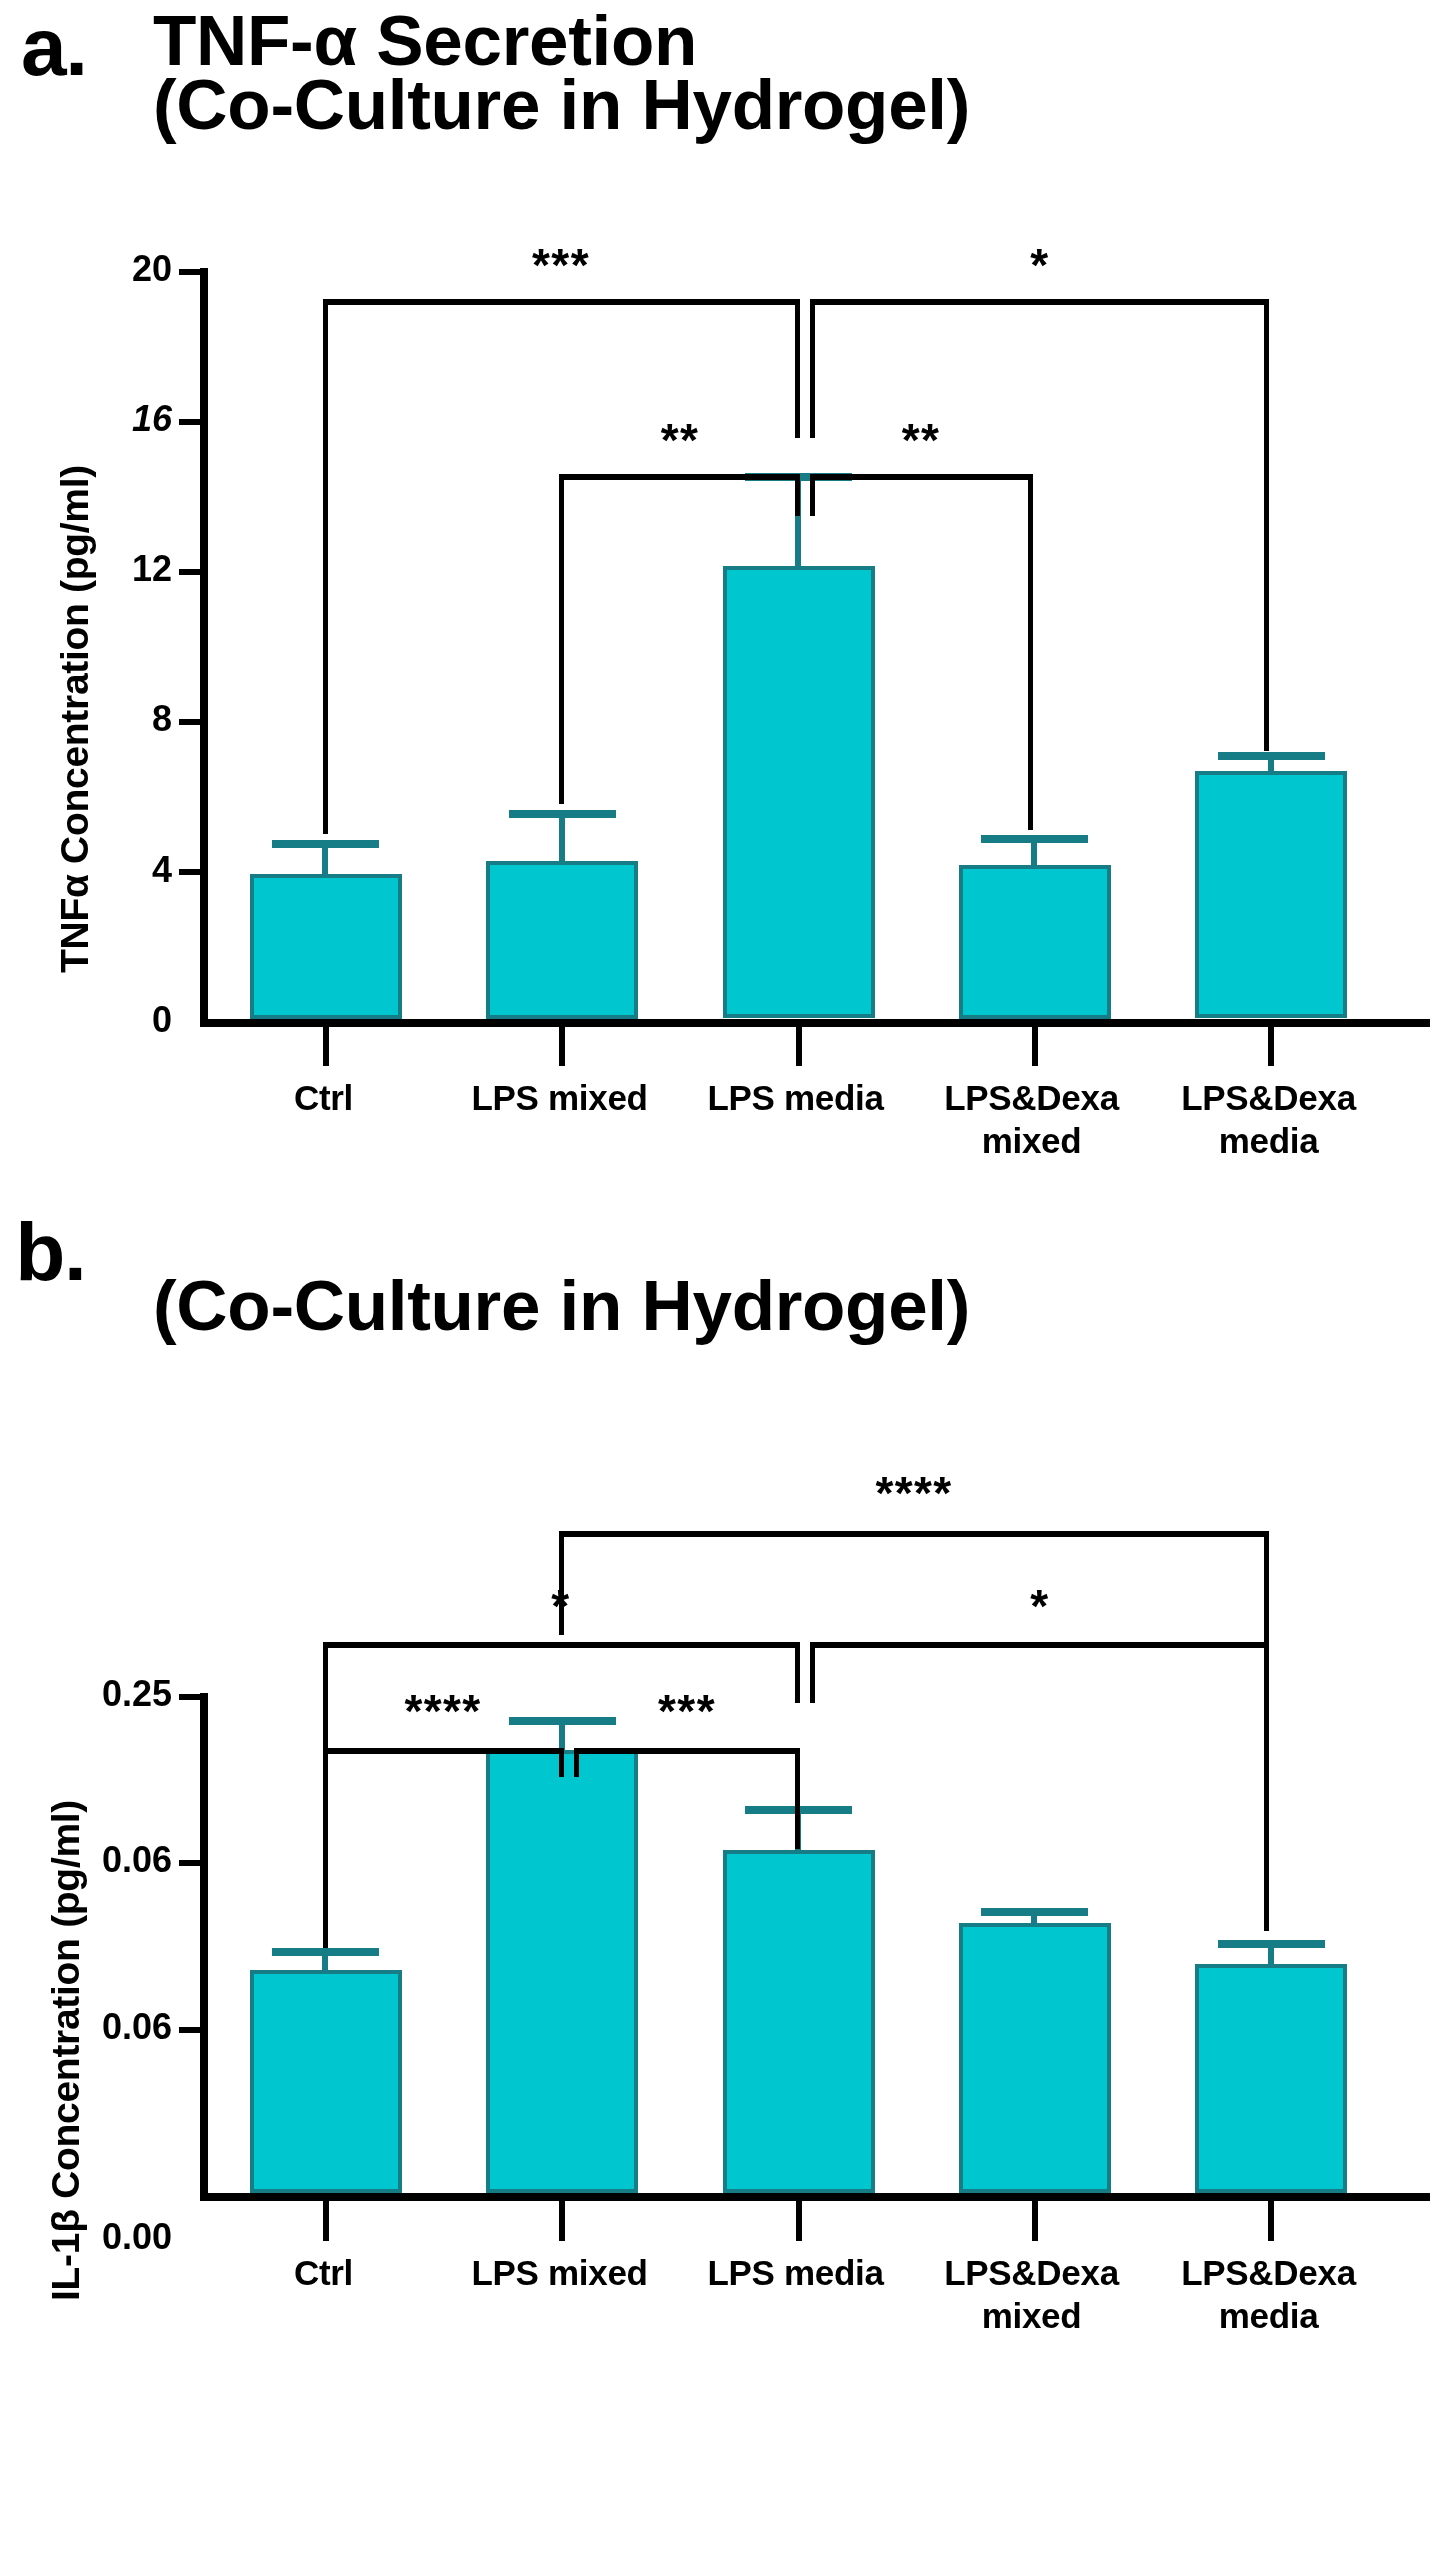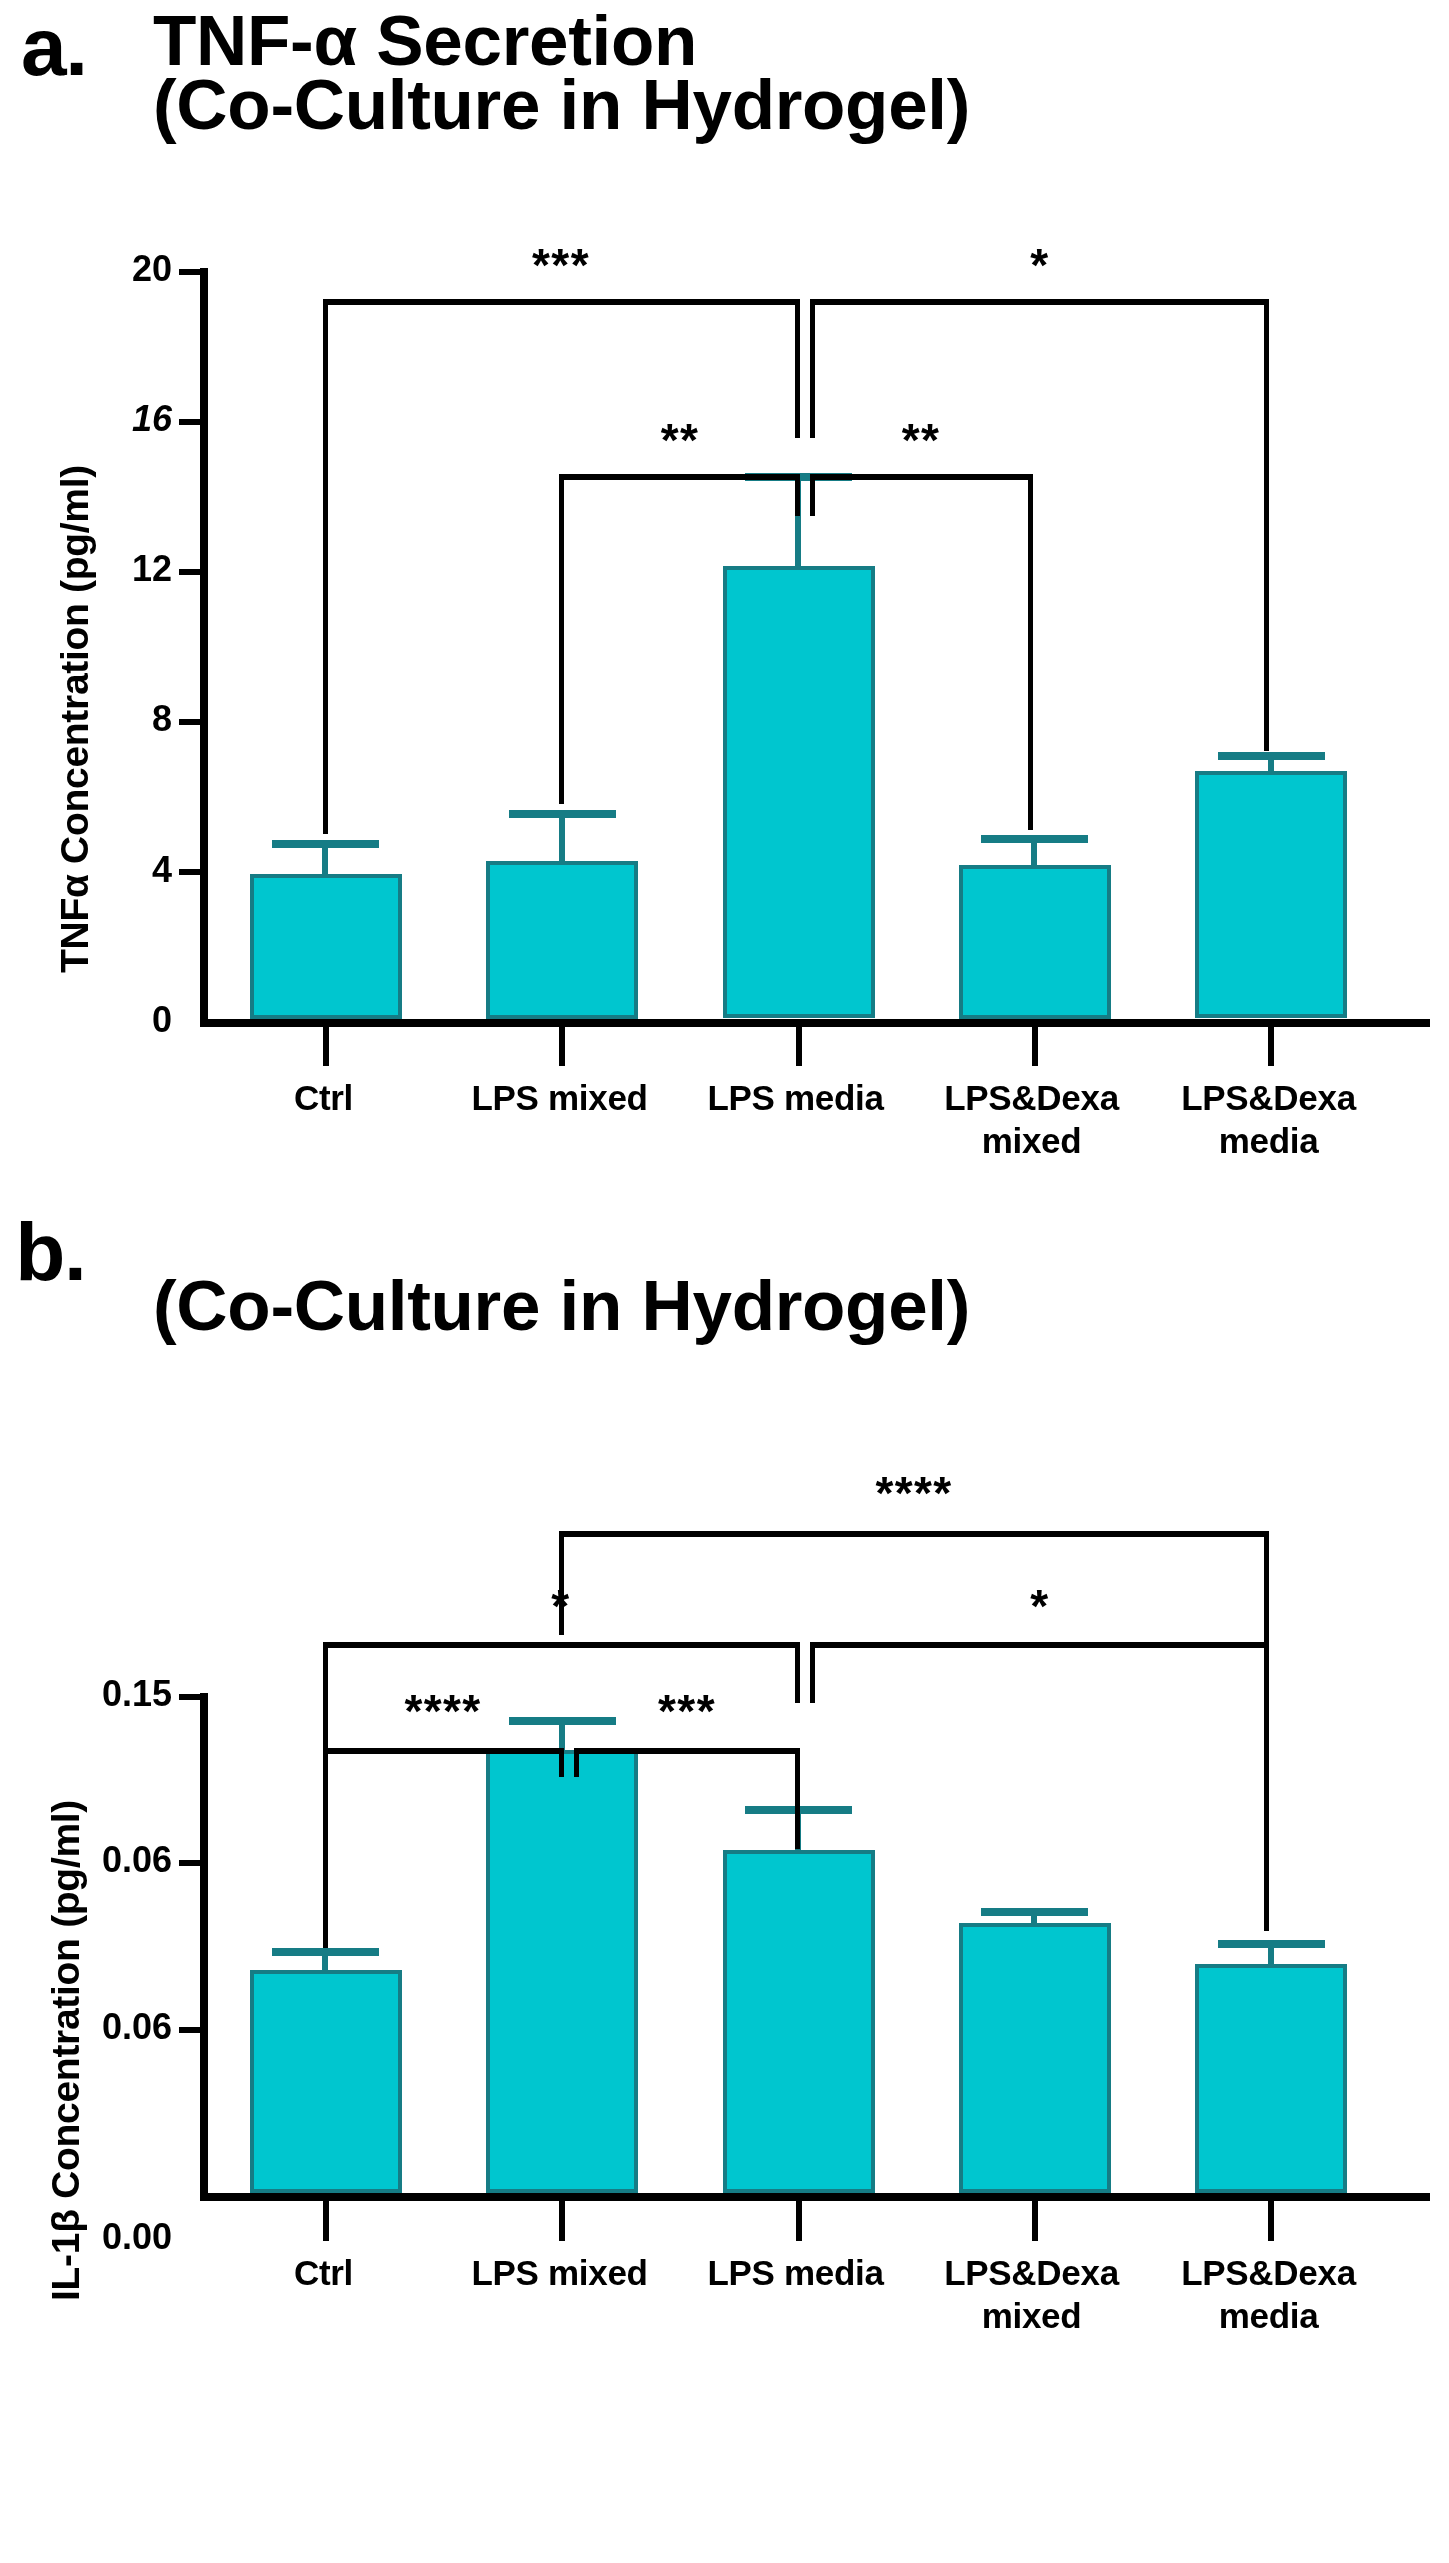--- a/index.html
+++ b/index.html
@@ -142,21 +142,21 @@
   <div class="panel-title" style="left:153px;top:97px;width:1042px;">(Co-Culture in Hydrogel)</div>
 
   <div class="ylabel" style="left:44px;top:1133px;">IL-1β Concentration (pg/ml)</div>
 
   <div class="plot" id="plot-b">
 
     <div class="axis-y" style="left:200px;top:525px;width:7.6px;height:507px;"></div>
     <div class="axis-x" style="left:200px;top:1025px;width:1230px;height:7.6px;"></div>
 
     <div class="ytick" style="left:179px;top:526px;"></div>
-    <div class="ytick-label" style="left:14px;top:505px;width:158px;">0.15</div>
+    <div class="ytick-label" style="left:14px;top:505px;width:158px;">0.25</div>
     <div class="ytick" style="left:179px;top:692px;"></div>
     <div class="ytick-label" style="left:14px;top:671px;width:158px;">0.06</div>
     <div class="ytick" style="left:179px;top:859px;"></div>
     <div class="ytick-label" style="left:14px;top:838px;width:158px;">0.06</div>
     <div class="ytick-label" style="left:14px;top:1048px;width:158px;">0.00</div>
 
     <div class="bar" style="left:250px;top:802px;width:152px;height:223px;"></div>
     <div class="err-stem" style="left:322px;top:783px;height:22px;"></div>
     <div class="err-cap" style="left:272px;top:780px;width:107px;"></div>
 

